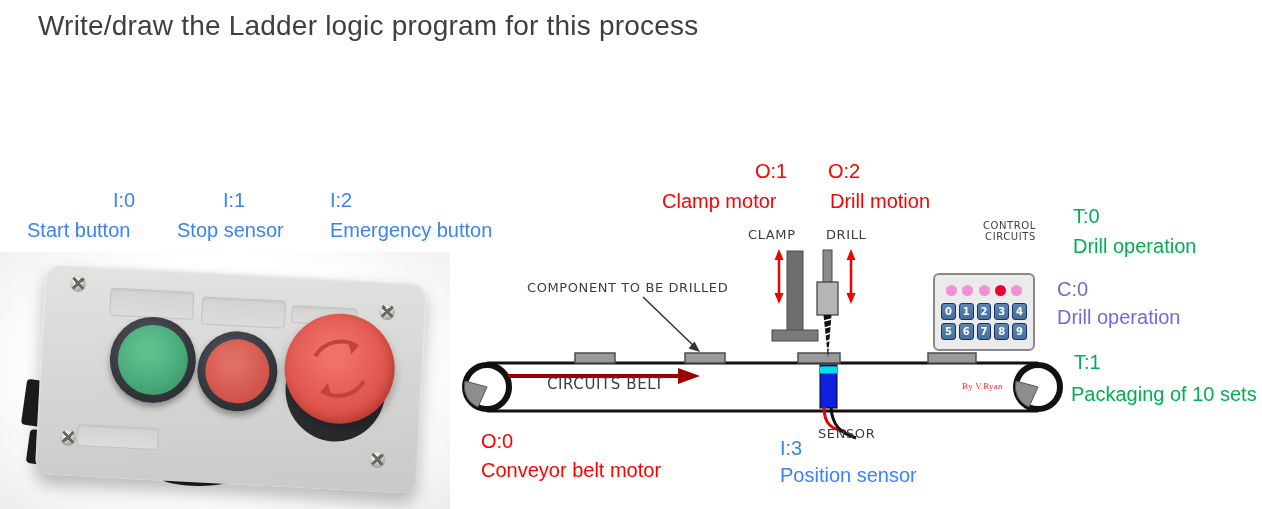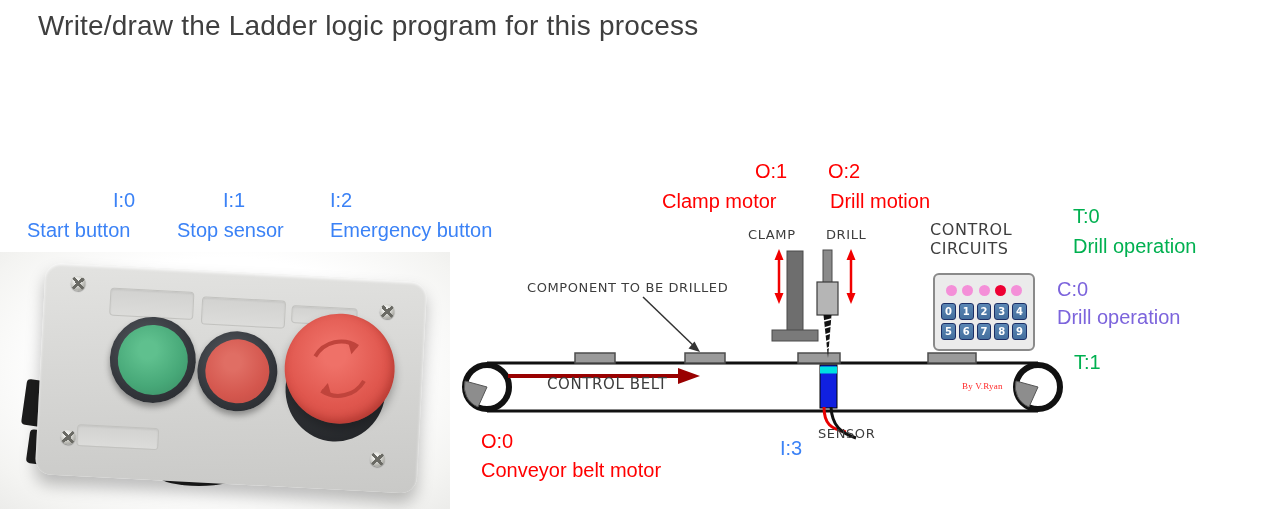--- a/index.html
+++ b/index.html
@@ -141,23 +141,23 @@
 
     <rect x="820" y="365" width="17" height="43" fill="#1020E0" stroke="#000" stroke-width="1"></rect>
     <rect x="820" y="366.5" width="17" height="7" fill="#00E0E0"></rect>
     <path d="M824,407 C824,424 831,429 846,432" fill="none" stroke="#e80000" stroke-width="3"></path>
     <path d="M831,407 C832,426 841,433 856,438" fill="none" stroke="#111" stroke-width="3"></path>
   </svg>
 
   <div class="abs dlabel" style="left:748px;top:227px">CLAMP</div>
   <div class="abs dlabel" style="left:826px;top:227px">DRILL</div>
   <div class="abs dlabel" style="left:527px;top:280px">COMPONENT TO BE DRILLED</div>
-  <div class="abs dlabel" style="left:547px;top:375px;font-size:15px">CONTROL BELT</div>
+  <div class="abs dlabel" style="left:547px;top:375px;font-size:15px">CIRCUITS BELT</div>
   <div class="abs dlabel" style="left:818px;top:426px">SENSOR</div>
-  <div class="abs dlabel" style="left:930px;top:220px;width:106px;text-align:left;font-size:16px">
+  <div class="abs dlabel" style="left:930px;top:220px;width:106px;text-align:right;font-size:10px">
     <div>CONTROL</div>
     <div>CIRCUITS</div>
   </div>
   <div class="abs credit" style="left:962px;top:381px">By V.Ryan</div>
 
   <div class="panel" style="left:933px;top:273px;width:102px;height:78px">
     <div class="ledrow">
       <span class="led"></span>
       <span class="led"></span>
       <span class="led"></span>
@@ -179,20 +179,22 @@
   </div>
 
   <div class="abs lbl red" style="left:755px;top:160px">O:1</div>
   <div class="abs lbl red" style="left:662px;top:190px">Clamp motor</div>
   <div class="abs lbl red" style="left:828px;top:160px">O:2</div>
   <div class="abs lbl red" style="left:830px;top:190px">Drill motion</div>
   <div class="abs lbl red" style="left:481px;top:430px">O:0</div>
   <div class="abs lbl red" style="left:481px;top:459px">Conveyor belt motor</div>
 
   <div class="abs lbl blue" style="left:780px;top:437px">I:3</div>
+  <div class="abs lbl blue" style="left:780px;top:464px">Position sensor</div>
 
   <div class="abs lbl green" style="left:1057px;top:205px">T:0</div>
   <div class="abs lbl green" style="left:1057px;top:235px">Drill operation</div>
   <div class="abs lbl purple" style="left:1057px;top:278px">C:0</div>
   <div class="abs lbl purple" style="left:1057px;top:306px">Drill operation</div>
   <div class="abs lbl green" style="left:1058px;top:351px">T:1</div>
+  <div class="abs lbl green" style="left:1055px;top:383px">Packaging of 10 sets</div>
 
 </div>
 
 </body></html>

